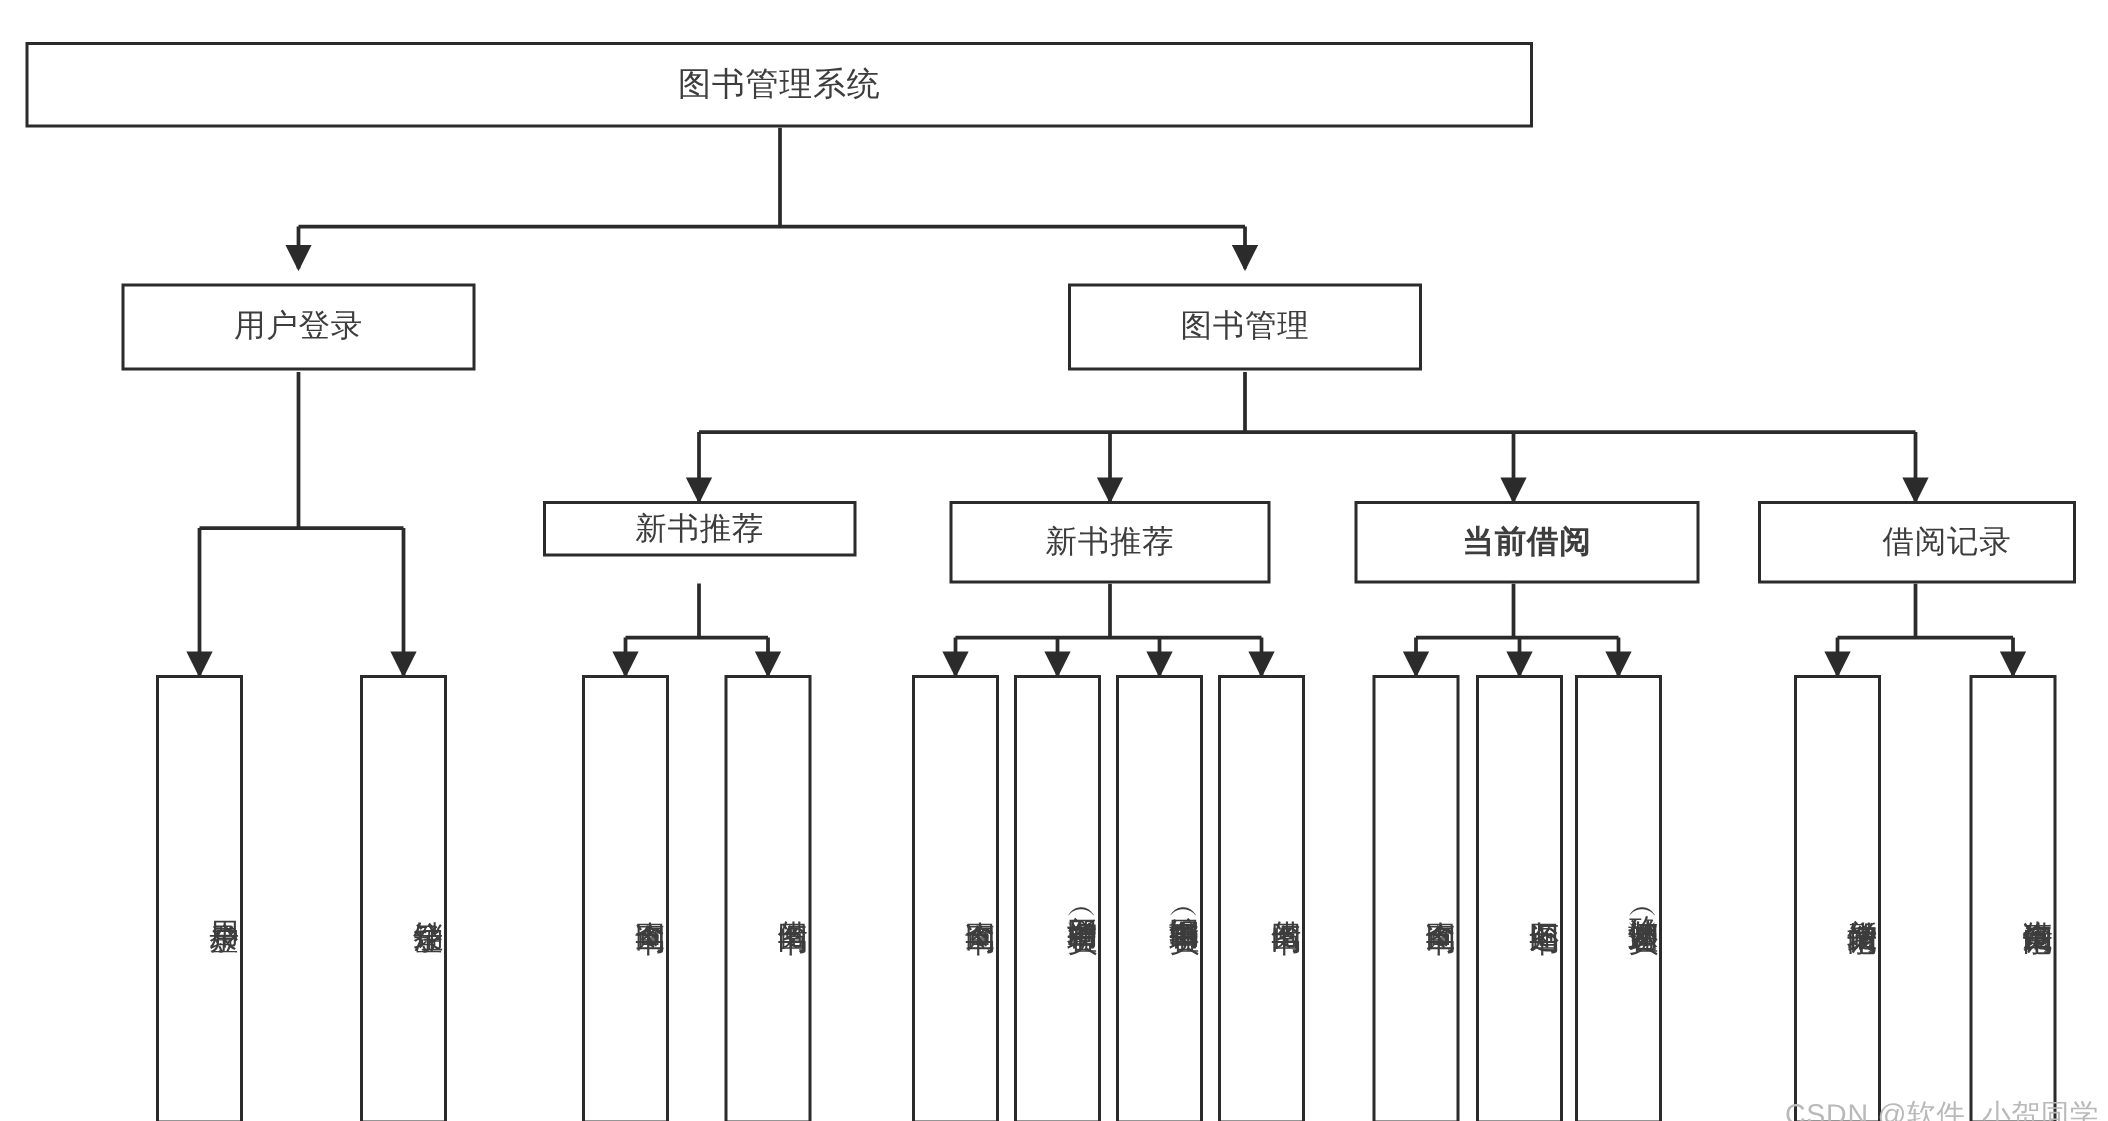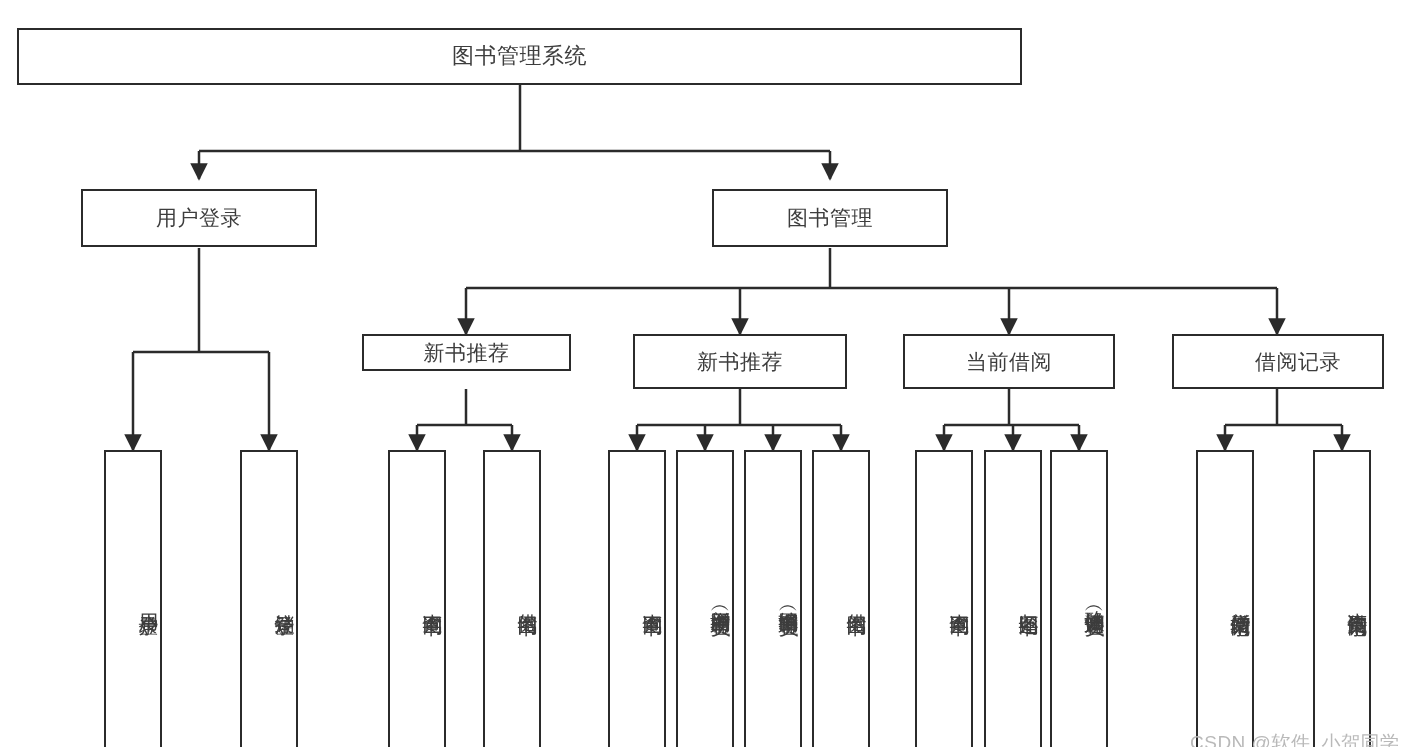--- a/index.html
+++ b/index.html
@@ -136,21 +136,21 @@
   <div class="node horiz" style="left:712px; top:173px; width:236px; height:58px;">
     <span>图书管理</span>
   </div>
 
   <div class="node horiz" style="left:362px; top:318px; width:209px; height:37px;">
     <span>新书推荐</span>
   </div>
   <div class="node horiz" style="left:633px; top:318px; width:214px; height:55px;">
     <span>新书推荐</span>
   </div>
-  <div class="node horiz" style="left:903px; top:318px; width:212px; height:55px;">
+  <div class="node horiz" style="left:903px; top:318px; width:230px; height:55px;font-weight:bold;">
     <span>当前借阅</span>
   </div>
   <div class="node horiz" style="left:1172px; top:318px; width:212px; height:55px;padding-left:40px;">
     <span>借阅记录</span>
   </div>
 
   <div class="node vert" style="left:104px; top:434px; width:58px; height:299px;">
     <span class="vtext">用户登录</span>
   </div>
   <div class="node vert" style="left:240px; top:434px; width:58px; height:299px;">

